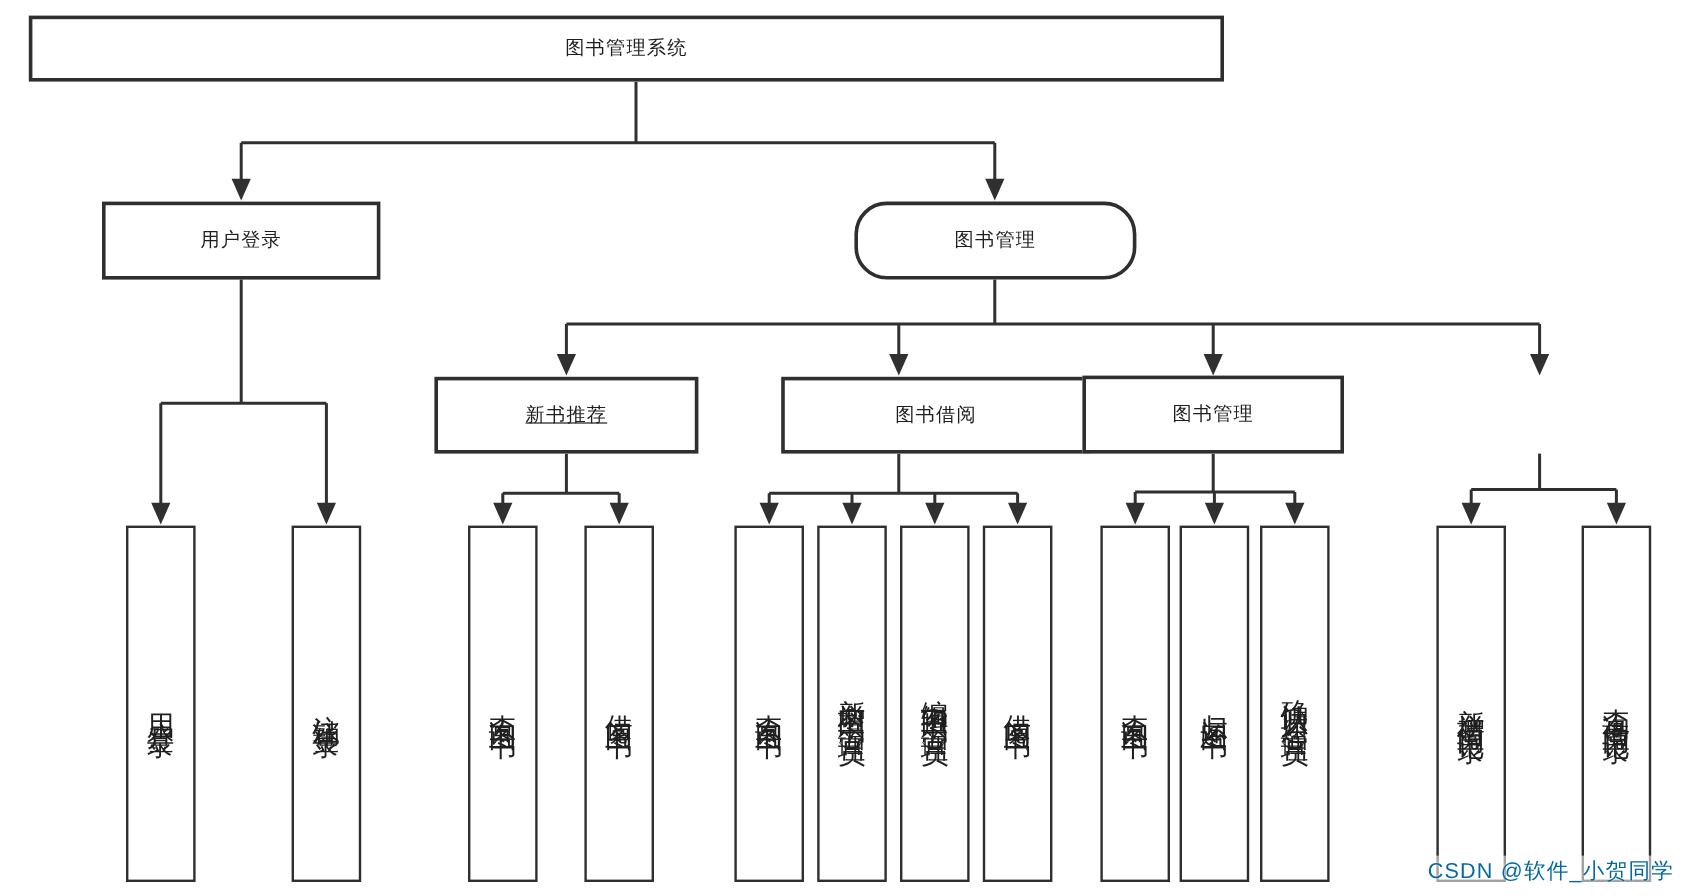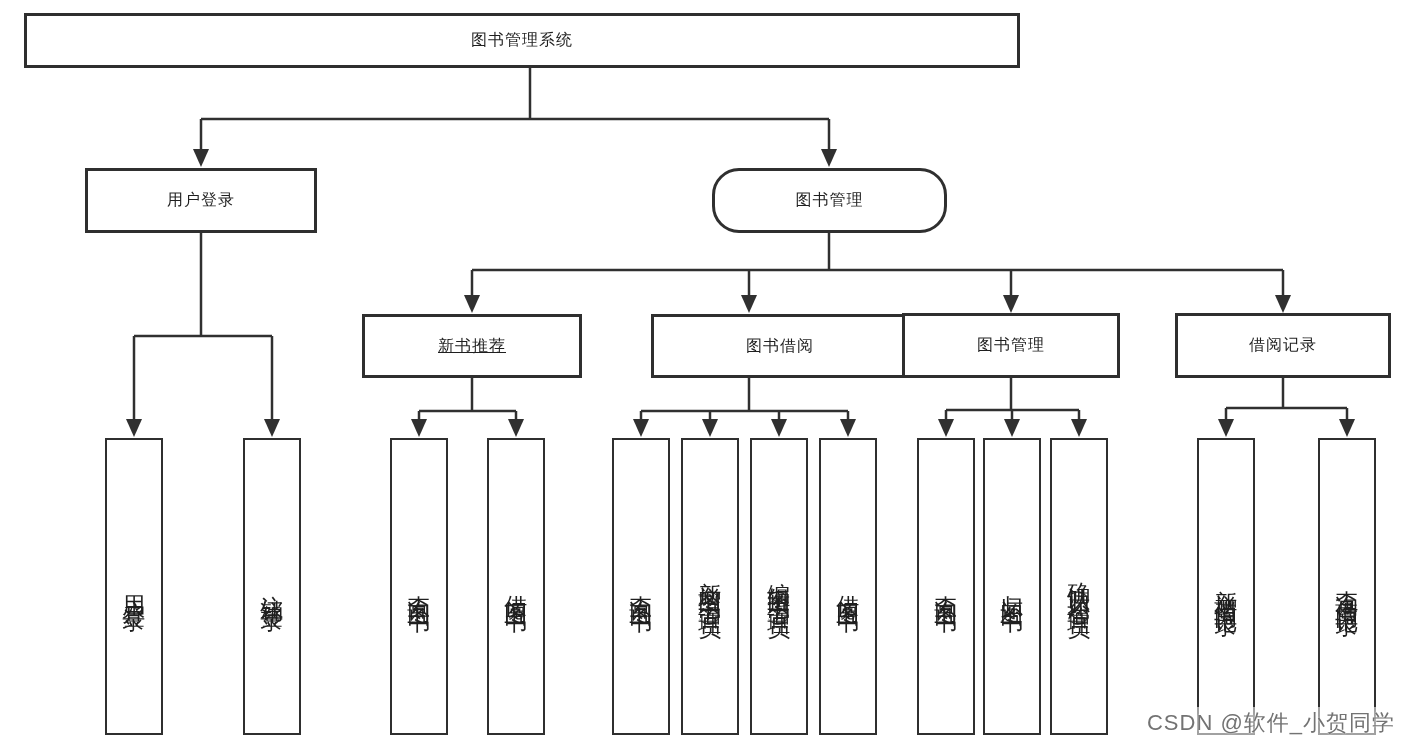--- a/index.html
+++ b/index.html
@@ -18,22 +18,22 @@
   }
   .hbox{font-size:16px;letter-spacing:1px;}
   .vbox{border-width:2.5px;}
   .vbox .vtext{
     writing-mode:vertical-rl;text-orientation:mixed;
     font-size:23px;letter-spacing:5px;line-height:1.15;
     color:var(--text);white-space:nowrap;
   }
   .watermark{
     position:absolute;right:6px;bottom:8px;
-    font-size:22px;letter-spacing:1px;
-    color:#737373;background:rgba(255,255,255,0.55);
+    font-size:18px;letter-spacing:1px;
+    color:#0369a1;background:rgba(255,255,255,0.55);
     padding:1px 4px;text-shadow:0 0 2px #ffffff;
   }
 </style>
 </head>
 <body>
 
 <div class="canvas">
 
   <svg class="connectors" viewBox="0 0 1405 747">
     <g>
@@ -117,23 +117,20 @@
 
   <div class="box hbox" style="left:362px;top:314px;width:220px;height:64px;text-decoration:underline;">
     <span>新书推荐</span>
   </div>
   <div class="box hbox" style="left:638px;top:314px;width:258px;height:64px;margin-left:13px;">
     <span>图书借阅</span>
   </div>
   <div class="box hbox" style="left:902px;top:313px;width:218px;height:65px;">
     <span>图书管理</span>
   </div>
-  <div class="box hbox" style="left:1175px;top:313px;width:216px;height:65px;">
-    <span>借阅记录</span>
-  </div>
 
   <div class="box vbox" style="left:105px;top:438px;width:58px;height:297px;">
     <span class="vtext">用户登录</span>
   </div>
   <div class="box vbox" style="left:243px;top:438px;width:58px;height:297px;">
     <span class="vtext">注销登录</span>
   </div>
 
   <div class="box vbox" style="left:390px;top:438px;width:58px;height:297px;">
     <span class="vtext">查询图书</span>

